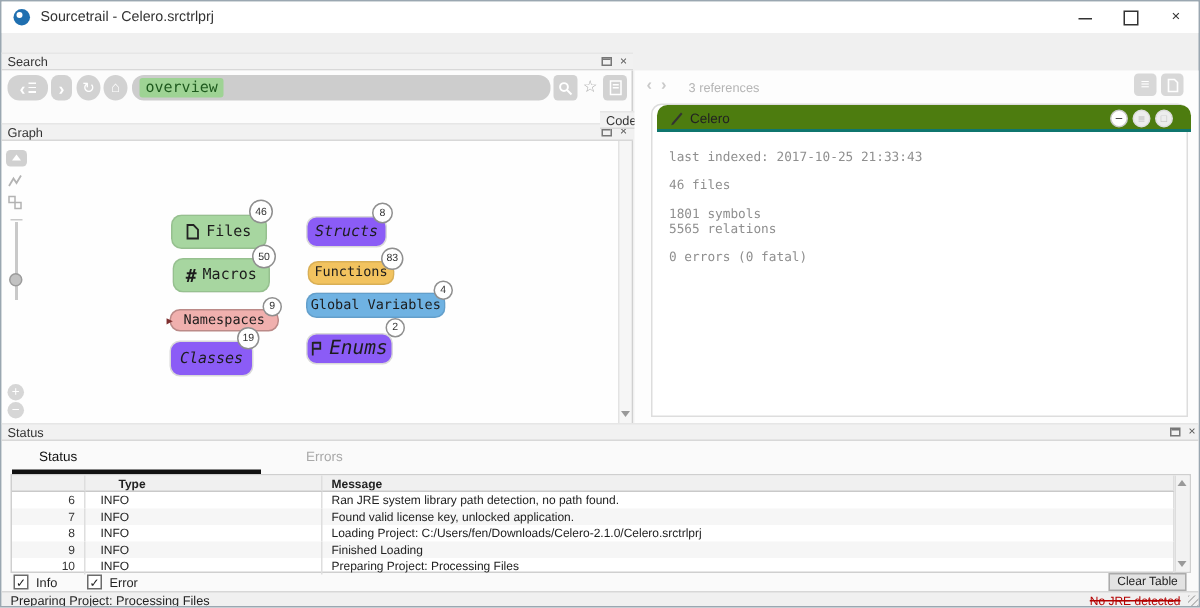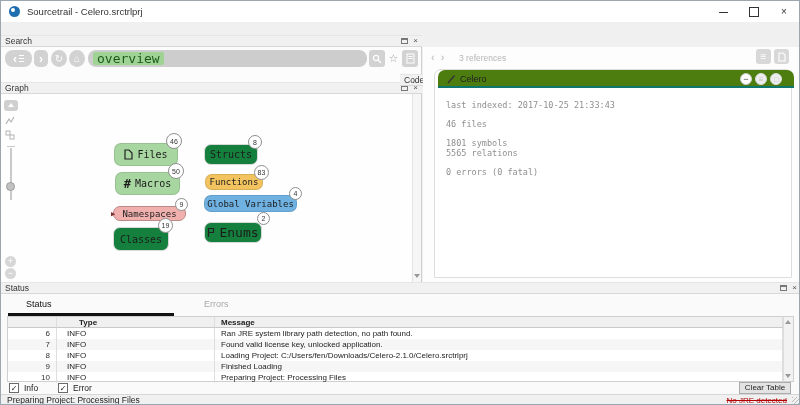--- a/index.html
+++ b/index.html
@@ -34,21 +34,21 @@
   .search-header { left:0; top:34px; width:421px; height:12px; }
   .search-body { position:absolute; left:0; top:46px; width:421px; height:35px; background:#fcfcfc; border-right:1px solid #d0d0d0; }
   .tool-btn { position:absolute; top:3px; height:17px; background:#d2d2d2; color:#fff; display:flex; align-items:center; justify-content:center; }
   .btn-back { left:4px; width:27px; border-radius:8px; gap:2px; }
   .btn-back .gl { font-size:12px; font-weight:bold; line-height:14px; }
   .list-lines { width:5px; height:7px; background:repeating-linear-gradient(#fff 0 1px, rgba(0,0,0,0) 1px 3px); }
   .btn-fwd { left:33px; width:14px; border-radius:5px; font-size:12px; font-weight:bold; }
   .btn-refresh { left:50px; width:16px; border-radius:50%; font-size:10px; }
   .btn-home { left:68px; width:16px; border-radius:50%; font-size:10px; }
   .search-field { position:absolute; left:87px; top:3px; width:279px; height:17px; background:#cdcdcd; border-radius:8px; }
-  .query-chip { position:absolute; left:5px; top:2px; height:13px; line-height:13px; padding:0 4px; background:#9ed394; color:#1e5a1e; font-family:"DejaVu Sans Mono",monospace; font-size:13px; border-radius:2px; }
+  .query-chip { position:absolute; left:5px; top:2px; height:13px; line-height:13px; padding:0 4px; background:#9ed394; color:#1e5a1e; font-family:"DejaVu Sans Mono",monospace; font-size:10px; border-radius:2px; }
   .btn-mag { left:368px; width:16px; border-radius:3px; }
   .btn-star { position:absolute; left:386px; top:3px; width:13px; height:17px; color:#a9a9a9; font-size:11px; line-height:17px; text-align:center; }
   .btn-bkm { left:401px; width:16px; border-radius:3px; }
 
   
   .graph-header { left:0; top:81px; width:421px; height:12px; }
   .graph-canvas { position:absolute; left:0; top:93px; width:421px; height:188px; background:#fefefe; border-right:1px solid #d0d0d0; overflow:hidden; }
   .g-collapse { position:absolute; left:3px; top:6px; width:14px; height:11px; background:#d0d0d0; border-radius:3px; }
   .tri-up { width:0; height:0; border-left:3px solid rgba(0,0,0,0); border-right:3px solid rgba(0,0,0,0); border-bottom:4px solid #fff; position:absolute; left:4px; top:3px; }
   .g-tool { position:absolute; left:4px; }
@@ -56,21 +56,21 @@
   .slider-tick { position:absolute; left:6px; top:52px; width:8px; height:1px; background:#c9c9c9; }
   .slider-handle { position:absolute; left:5px; top:88px; width:9px; height:9px; border-radius:50%; background:#c2c2c2; border:1px solid #9c9c9c; }
   .g-zoom { position:absolute; left:4px; width:11px; height:11px; border-radius:50%; background:#d6d6d6; color:#fff; font-size:9px; line-height:10px; text-align:center; }
   .g-zoom-in { top:162px; }
   .g-zoom-out { top:174px; }
   .g-scroll { position:absolute; right:0; top:0; width:9px; height:188px; background:#f6f6f6; border-left:1px solid #e3e3e3; }
   .tri-down { width:0; height:0; border-left:3px solid rgba(0,0,0,0); border-right:3px solid rgba(0,0,0,0); border-top:4px solid #999; position:absolute; left:1px; bottom:4px; }
 
   .bubble { position:absolute; border-radius:7px; font-family:"DejaVu Sans Mono",monospace; color:#1c1c1c; display:flex; align-items:center; justify-content:center; gap:4px; border:1px solid rgba(0,0,0,0.10); }
   .bub-green { background:#a7d6a0; }
-  .bub-gray { background:#15803d; border-color:#d9d9d9; }
+  .bub-gray { background:#8b5cf6; border-color:#d9d9d9;font-style:italic; }
   .bub-orange { background:#f2c35f; }
   .bub-blue { background:#6fb2e2; }
   .bub-pink { background:#f0b0ae; border-color:#bb8a88; }
   .b-files { left:113px; top:49px; width:64px; height:23px; font-size:10px; }
   .b-structs { left:203px; top:50px; width:54px; height:21px; font-size:10px; }
   .b-macros { left:114px; top:78px; width:65px; height:23px; font-size:10px; }
   .b-functions { left:204px; top:80px; width:58px; height:16px; font-size:9px; }
   .b-globals { left:203px; top:101px; width:93px; height:17px; font-size:9px; }
   .b-namespaces { left:112px; top:112px; width:73px; height:15px; font-size:9px; }
   .b-enums { left:203px; top:128px; width:58px; height:21px; font-size:13px; }

